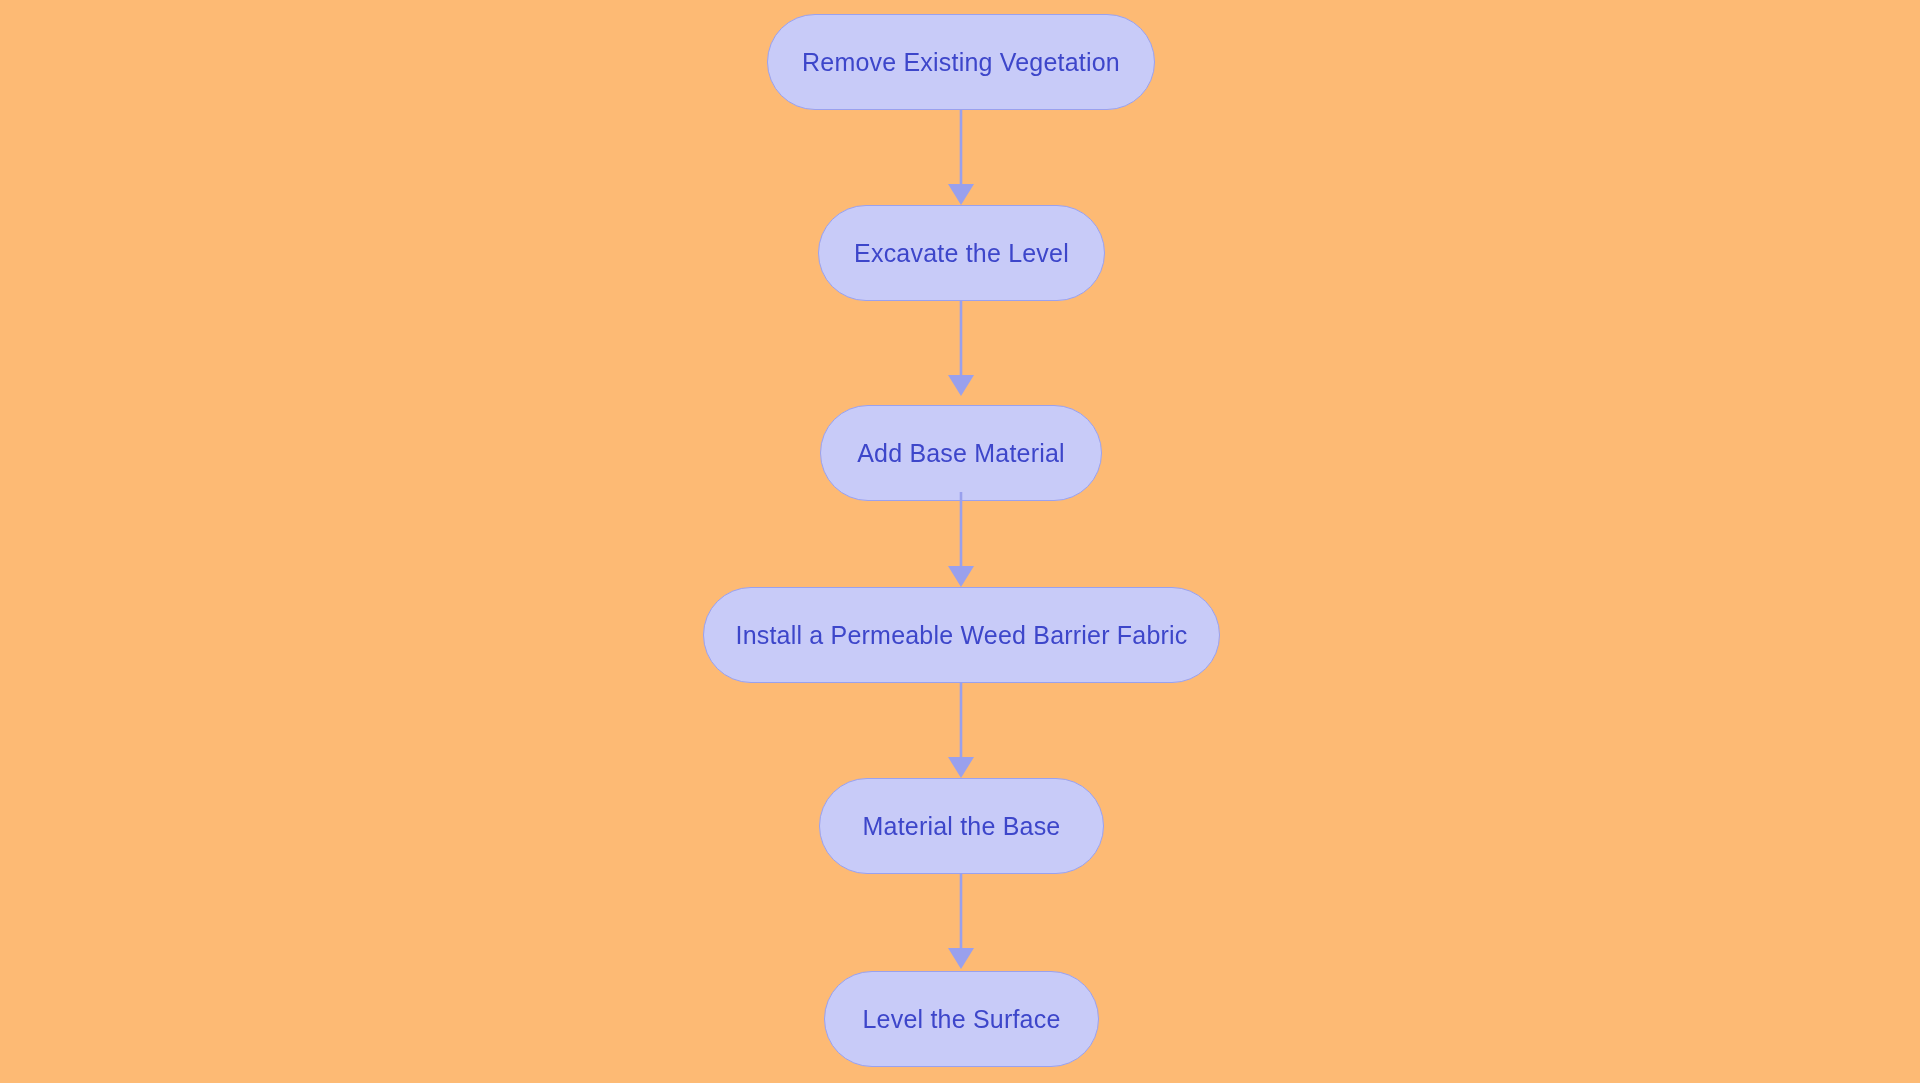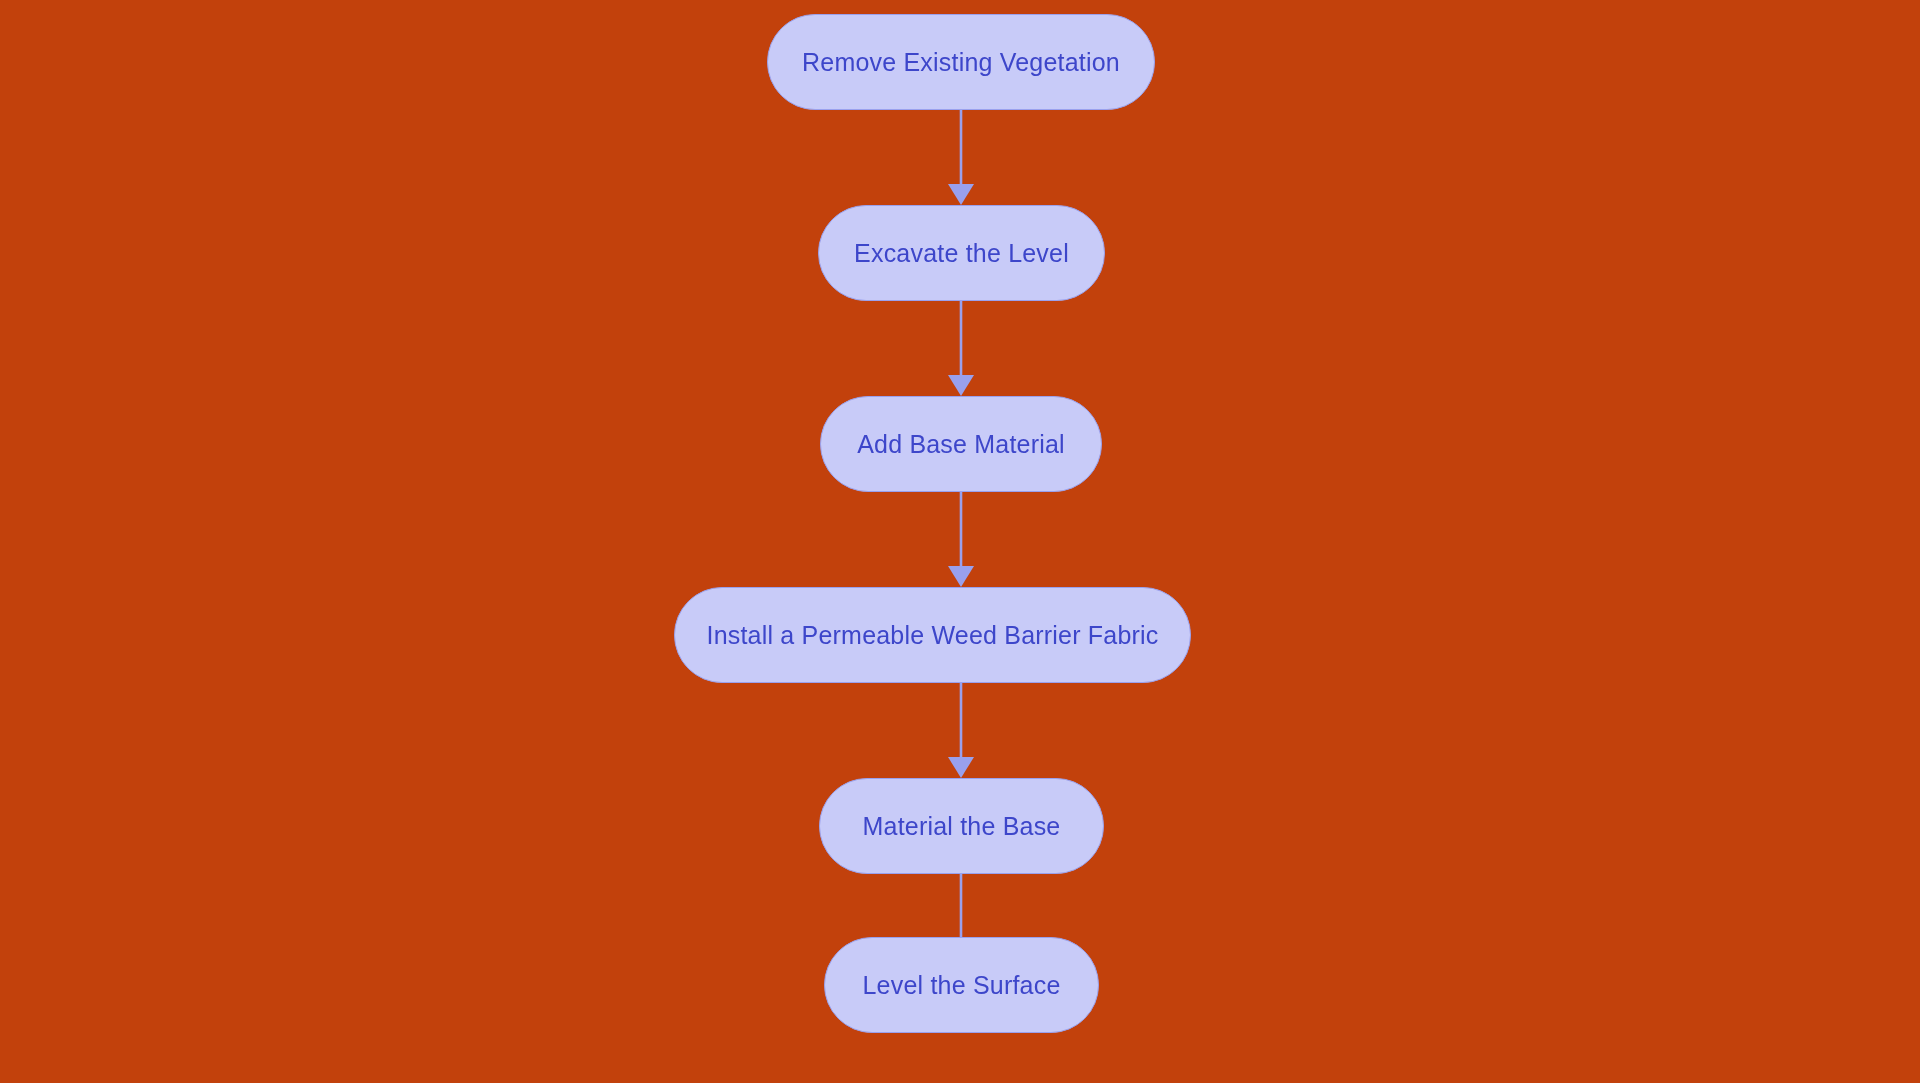--- a/index.html
+++ b/index.html
@@ -4,21 +4,21 @@
 <style>
   html, body {
     margin: 0;
     padding: 0;
     background: #ffffff;
   }
   .canvas {
     position: relative;
     width: 1920px;
     height: 1083px;
-    background: #c2410c;
+    background: #fdba74;
     overflow: hidden;
     font-family: "Liberation Sans", sans-serif;
   }
   .node {
     position: absolute;
     height: 96px;
     border-radius: 48px;
     background: #c8cbf8;
     border: 1.6px solid #9aa1ee;
     box-sizing: border-box;
@@ -29,24 +29,24 @@
   .node-label {
     color: #3d46ca;
     font-size: 25px;
     font-weight: 400;
     letter-spacing: 0.2px;
     white-space: nowrap;
     text-align: center;
   }
   .n1 { left: 767px; top: 14px;  width: 388px; }
   .n2 { left: 818px; top: 205px; width: 287px; }
-  .n3 { left: 820px; top: 396px; width: 282px; }
-  .n4 { left: 674px; top: 587px; width: 517px; }
+  .n3 { left: 820px; top: 405px; width: 282px; }
+  .n4 { left: 703px; top: 587px; width: 517px; }
   .n5 { left: 819px; top: 778px; width: 285px; }
-  .n6 { left: 824px; top: 937px; width: 275px; }
+  .n6 { left: 824px; top: 971px; width: 275px; }
 
   .arrow {
     position: absolute;
     left: 947px;
     width: 28px;
     height: 95px;
     display: block;
   }
   .a1 { top: 110px; }
   .a2 { top: 301px; }

